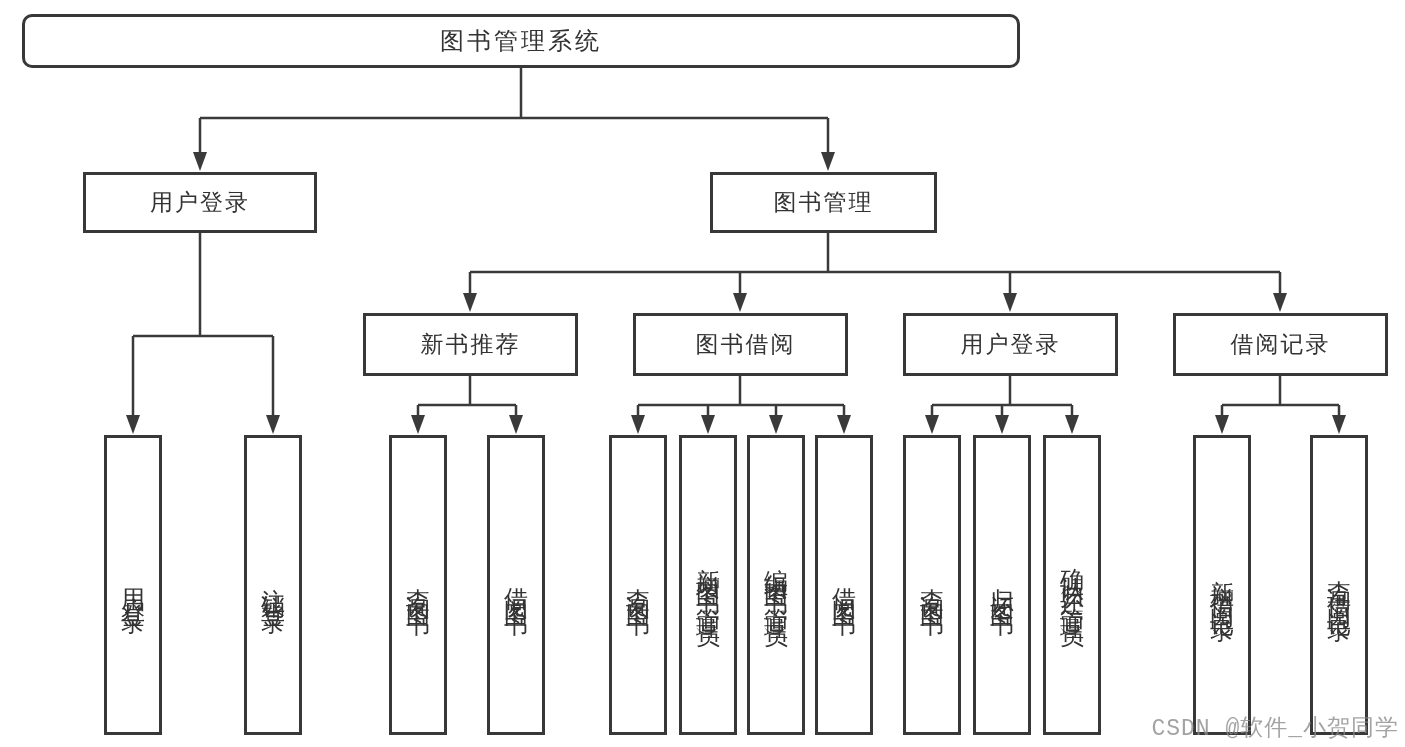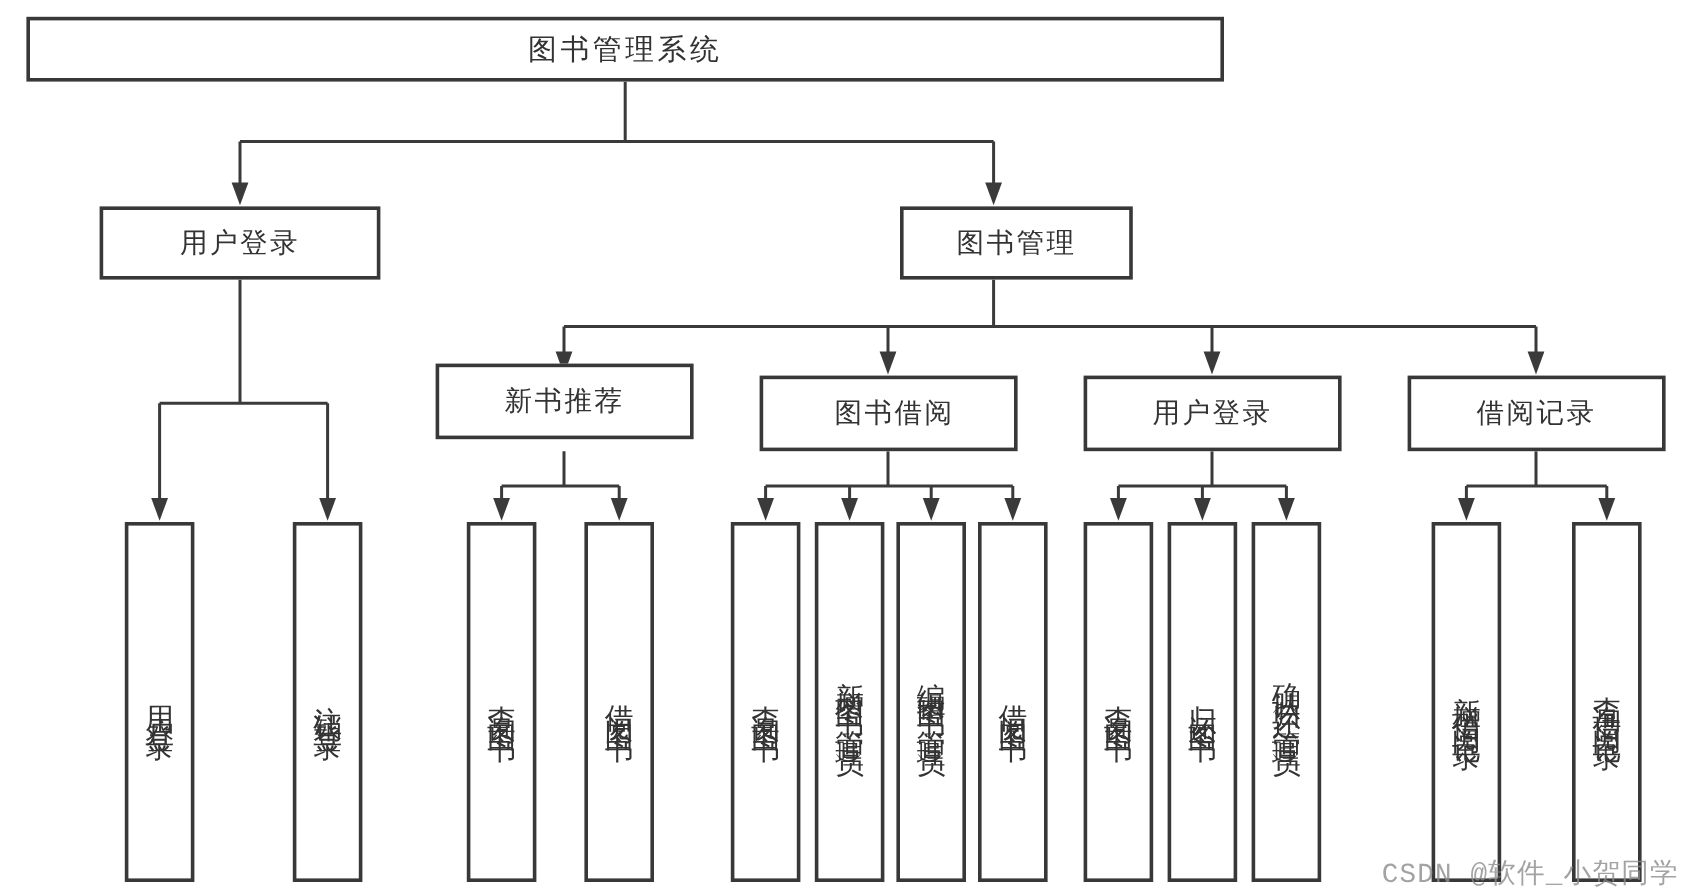--- a/index.html
+++ b/index.html
@@ -84,26 +84,26 @@
       <polygon points="769,415 783,415 776,434"></polygon>
       <polygon points="837,415 851,415 844,434"></polygon>
       <polygon points="925,415 939,415 932,434"></polygon>
       <polygon points="995,415 1009,415 1002,434"></polygon>
       <polygon points="1065,415 1079,415 1072,434"></polygon>
       <polygon points="1215,415 1229,415 1222,434"></polygon>
       <polygon points="1332,415 1346,415 1339,434"></polygon>
     </g>
   </svg>
 
-  <div class="node hnode root" style="left:22px; top:14px; width:998px; height:54px;">图书管理系统</div>
+  <div class="node hnode root" style="left:22px; top:14px; width:998px; height:54px;border-radius:10px;">图书管理系统</div>
 
   <div class="node hnode" style="left:83px; top:172px; width:234px; height:61px;">用户登录</div>
-  <div class="node hnode" style="left:750px; top:172px; width:194px; height:61px;">图书管理</div>
+  <div class="node hnode" style="left:710px; top:172px; width:227px; height:61px;">图书管理</div>
 
-  <div class="node hnode" style="left:363px; top:303px; width:215px; height:63px;">新书推荐</div>
+  <div class="node hnode" style="left:363px; top:313px; width:215px; height:63px;">新书推荐</div>
   <div class="node hnode" style="left:633px; top:313px; width:215px; height:63px;padding-left:10px;">图书借阅</div>
   <div class="node hnode" style="left:903px; top:313px; width:215px; height:63px;">用户登录</div>
   <div class="node hnode" style="left:1173px; top:313px; width:215px; height:63px;">借阅记录</div>
 
   <div class="node vnode" style="left:104px; top:435px; width:58px; height:300px;">用户登录</div>
   <div class="node vnode" style="left:244px; top:435px; width:58px; height:300px;">注销登录</div>
 
   <div class="node vnode" style="left:389px; top:435px; width:58px; height:300px;">查询图书</div>
   <div class="node vnode" style="left:487px; top:435px; width:58px; height:300px;">借阅图书</div>
 

